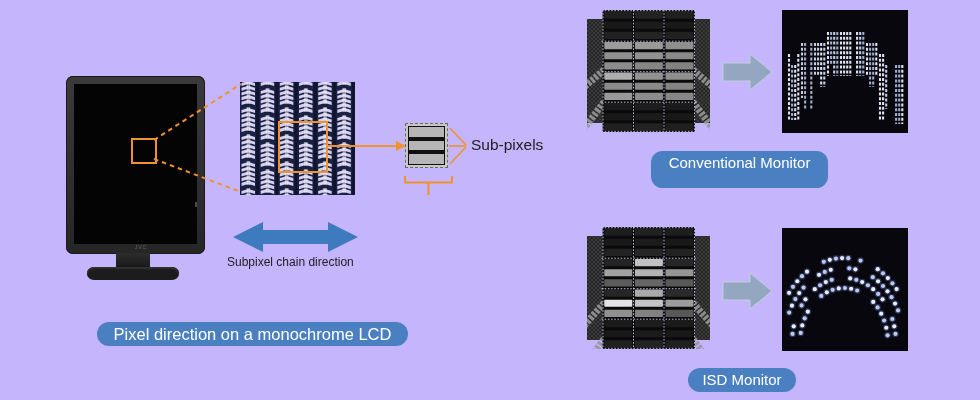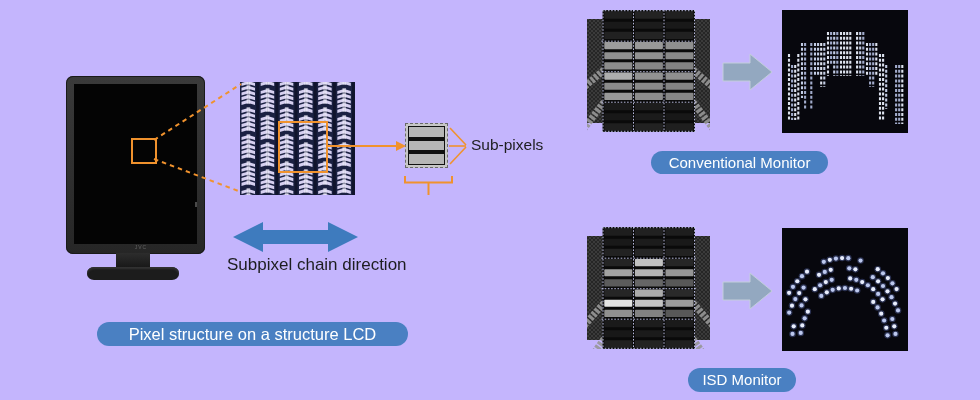--- a/index.html
+++ b/index.html
@@ -21,25 +21,25 @@
   
   .pe{left:405px;top:123px;width:43px;height:45px;background:#c6c6c6;border:1.6px dashed #6a6a6a;
       box-sizing:border-box;}
   .pe-inner{position:absolute;left:2px;right:2px;top:2px;bottom:2px;background:#101010;
             display:flex;flex-direction:column;gap:4px;padding:1px;}
   .pe-bar{flex:1;background:#b6b6b6;}
   
   .lbl{color:var(--labelc);white-space:nowrap;}
   .lbl-subpixels{left:471px;top:136px;font-size:15.5px;}
   .lbl-onepixel{left:352px;top:197px;width:150px;text-align:center;font-size:16px;}
-  .lbl-chain{left:227px;top:255px;font-size:17px;}
+  .lbl-chain{left:227px;top:255px;font-size:12px;}
   
   .badge{background:var(--badge);color:#fff;text-align:center;border-radius:12px;}
   .badge-lcd{left:97px;top:322px;width:311px;height:24px;line-height:24px;font-size:16.5px;}
-  .badge-conv{left:651px;top:151px;width:177px;height:23px;line-height:23px;font-size:15px;border-radius:11.5px;}
+  .badge-conv{left:651px;top:151px;width:177px;height:37px;line-height:23px;font-size:15px;border-radius:11.5px;}
   .badge-isd{left:688px;top:368px;width:108px;height:24px;line-height:24px;font-size:15px;}
   svg{display:block;}
   #overlay{left:0;top:0;pointer-events:none;}
   .dash-o{stroke:var(--accent);stroke-width:2;stroke-dasharray:4.5 4;fill:none;}
   .line-o{stroke:var(--accent);stroke-width:2;fill:none;}
   .thin-o{stroke:var(--accent);stroke-width:1.6;fill:none;}
   .fill-o{fill:var(--accent);}
   .dbl-arrow{fill:var(--dblarrow);}
   .flow-arrow{fill:var(--flowfill);stroke:var(--flowedge);stroke-width:1;}
 </style>
@@ -467,21 +467,21 @@
     <div class="pe-inner">
       <div class="pe-bar"></div>
       <div class="pe-bar"></div>
       <div class="pe-bar"></div>
     </div>
   </div>
 
   <div class="abs lbl lbl-subpixels">Sub-pixels</div>
   <div class="abs lbl lbl-chain">Subpixel chain direction</div>
 
-  <div class="abs badge badge-lcd">Pixel structure on a structure LCD</div>
+  <div class="abs badge badge-lcd">Pixel direction on a monochrome LCD</div>
   <div class="abs badge badge-conv">Conventional Monitor</div>
   <div class="abs badge badge-isd">ISD Monitor</div>
 
   <svg id="grid-conv" class="abs" style="left:587px;top:10px" width="123" height="122">
       <defs>
         <pattern id="chka" width="4" height="4" patternUnits="userSpaceOnUse">
           <rect x="0" y="0" width="4" height="4" fill="#262626"></rect>
           <rect x="0" y="0" width="2" height="2" fill="#3B3B3B"></rect>
           <rect x="2" y="2" width="2" height="2" fill="#3B3B3B"></rect>
         </pattern>

